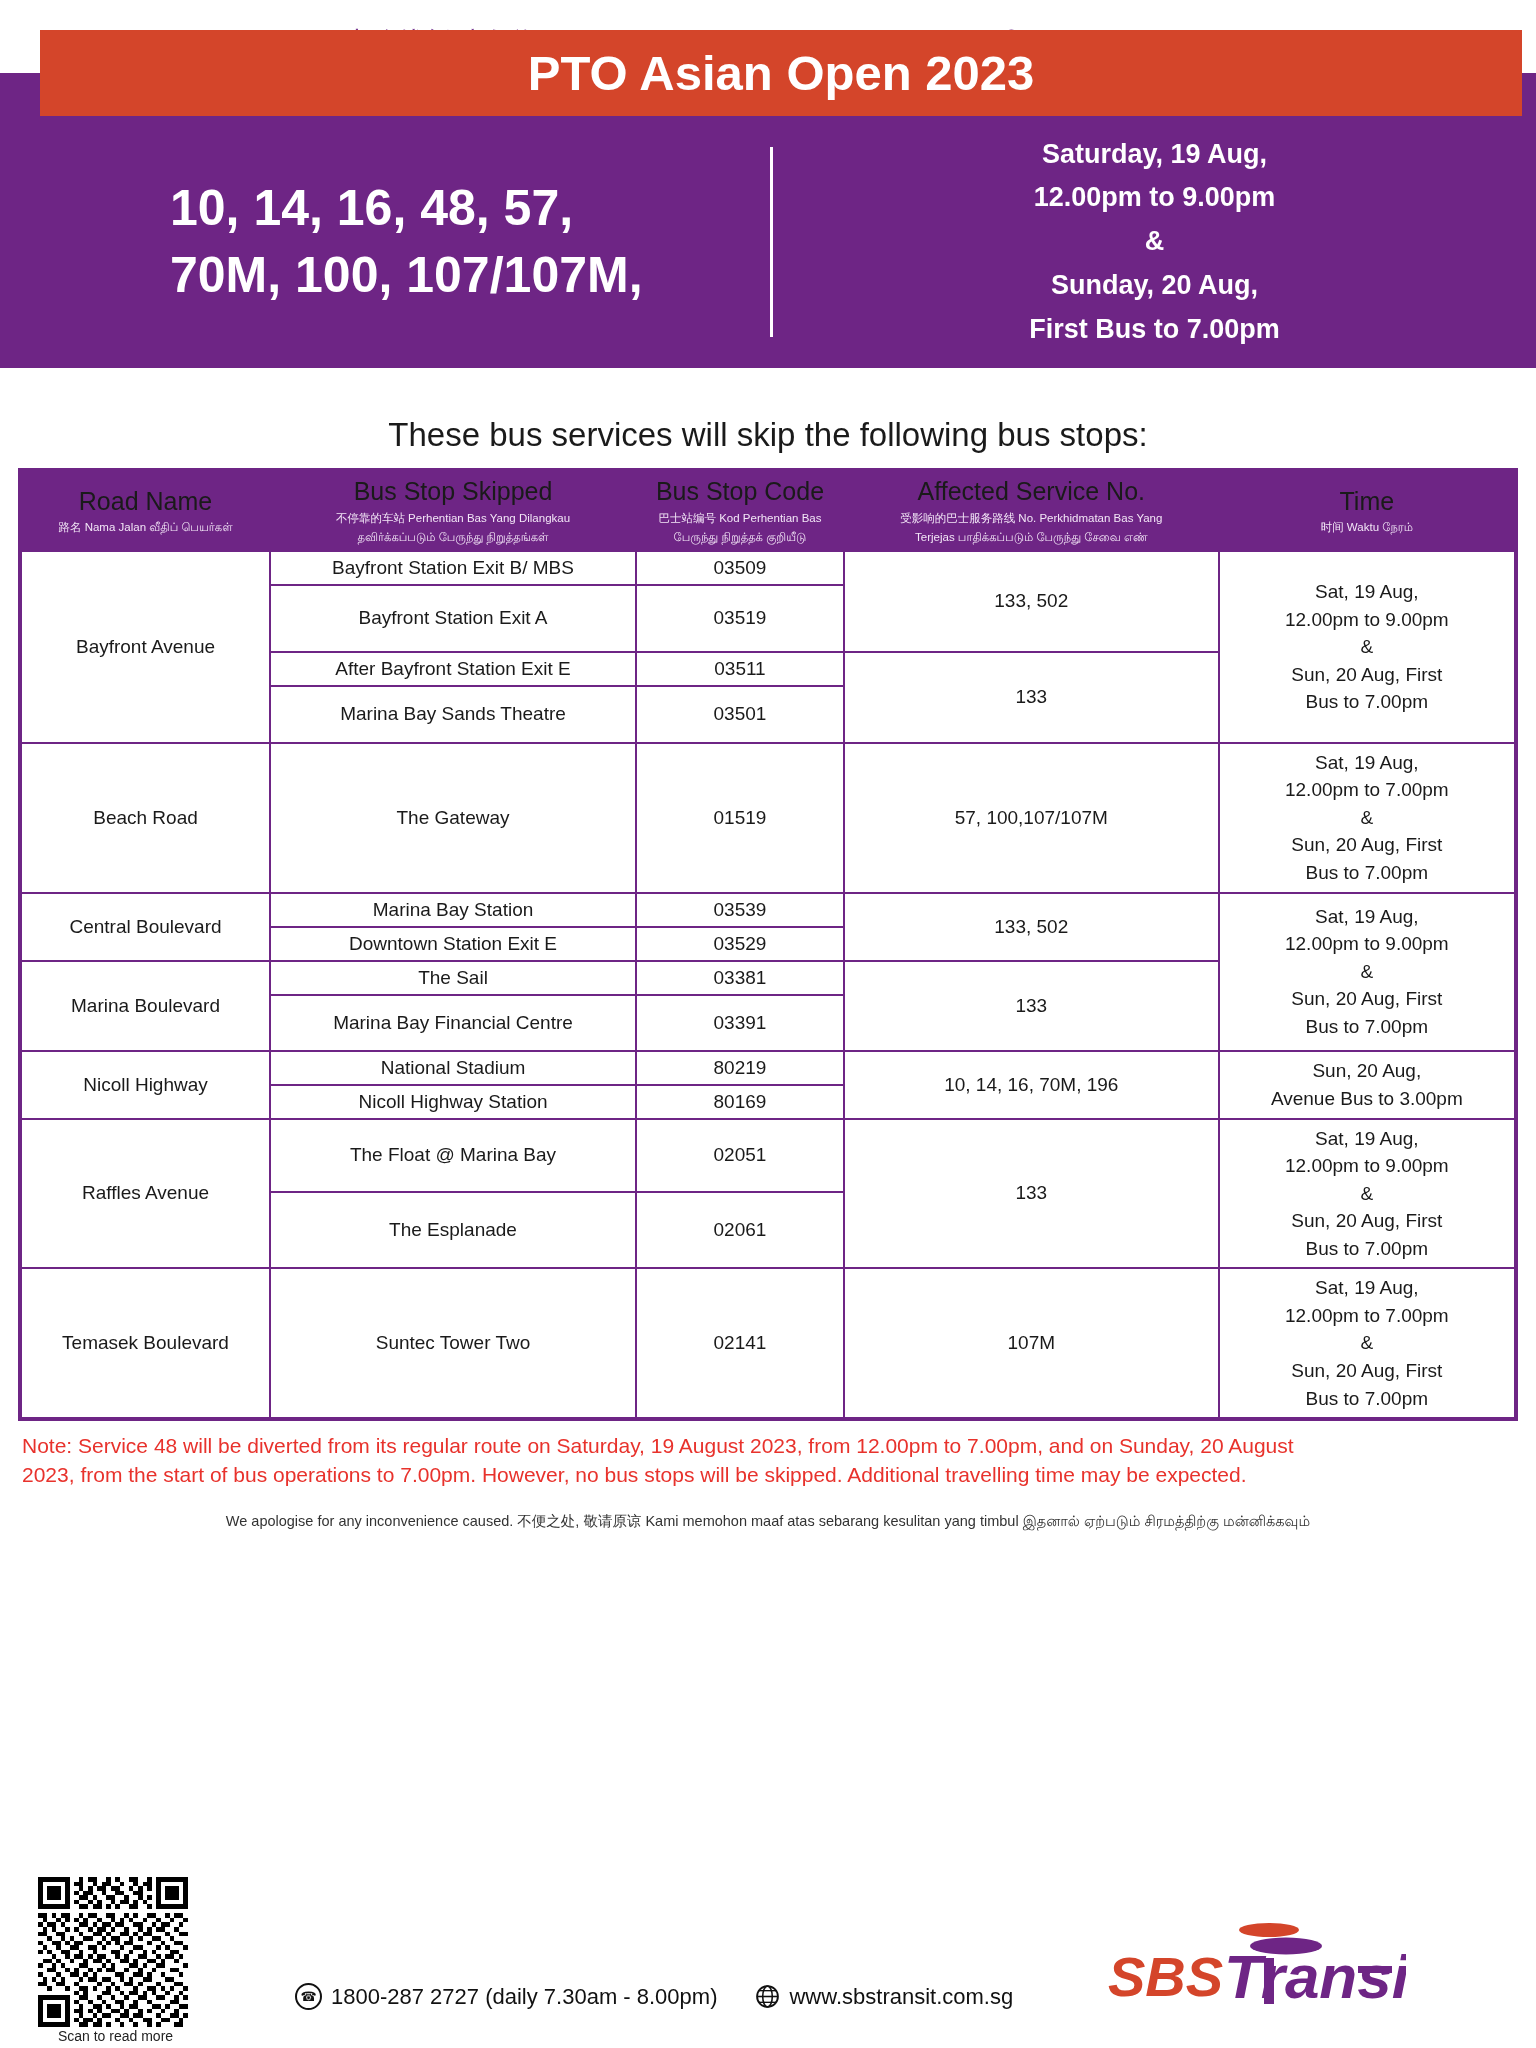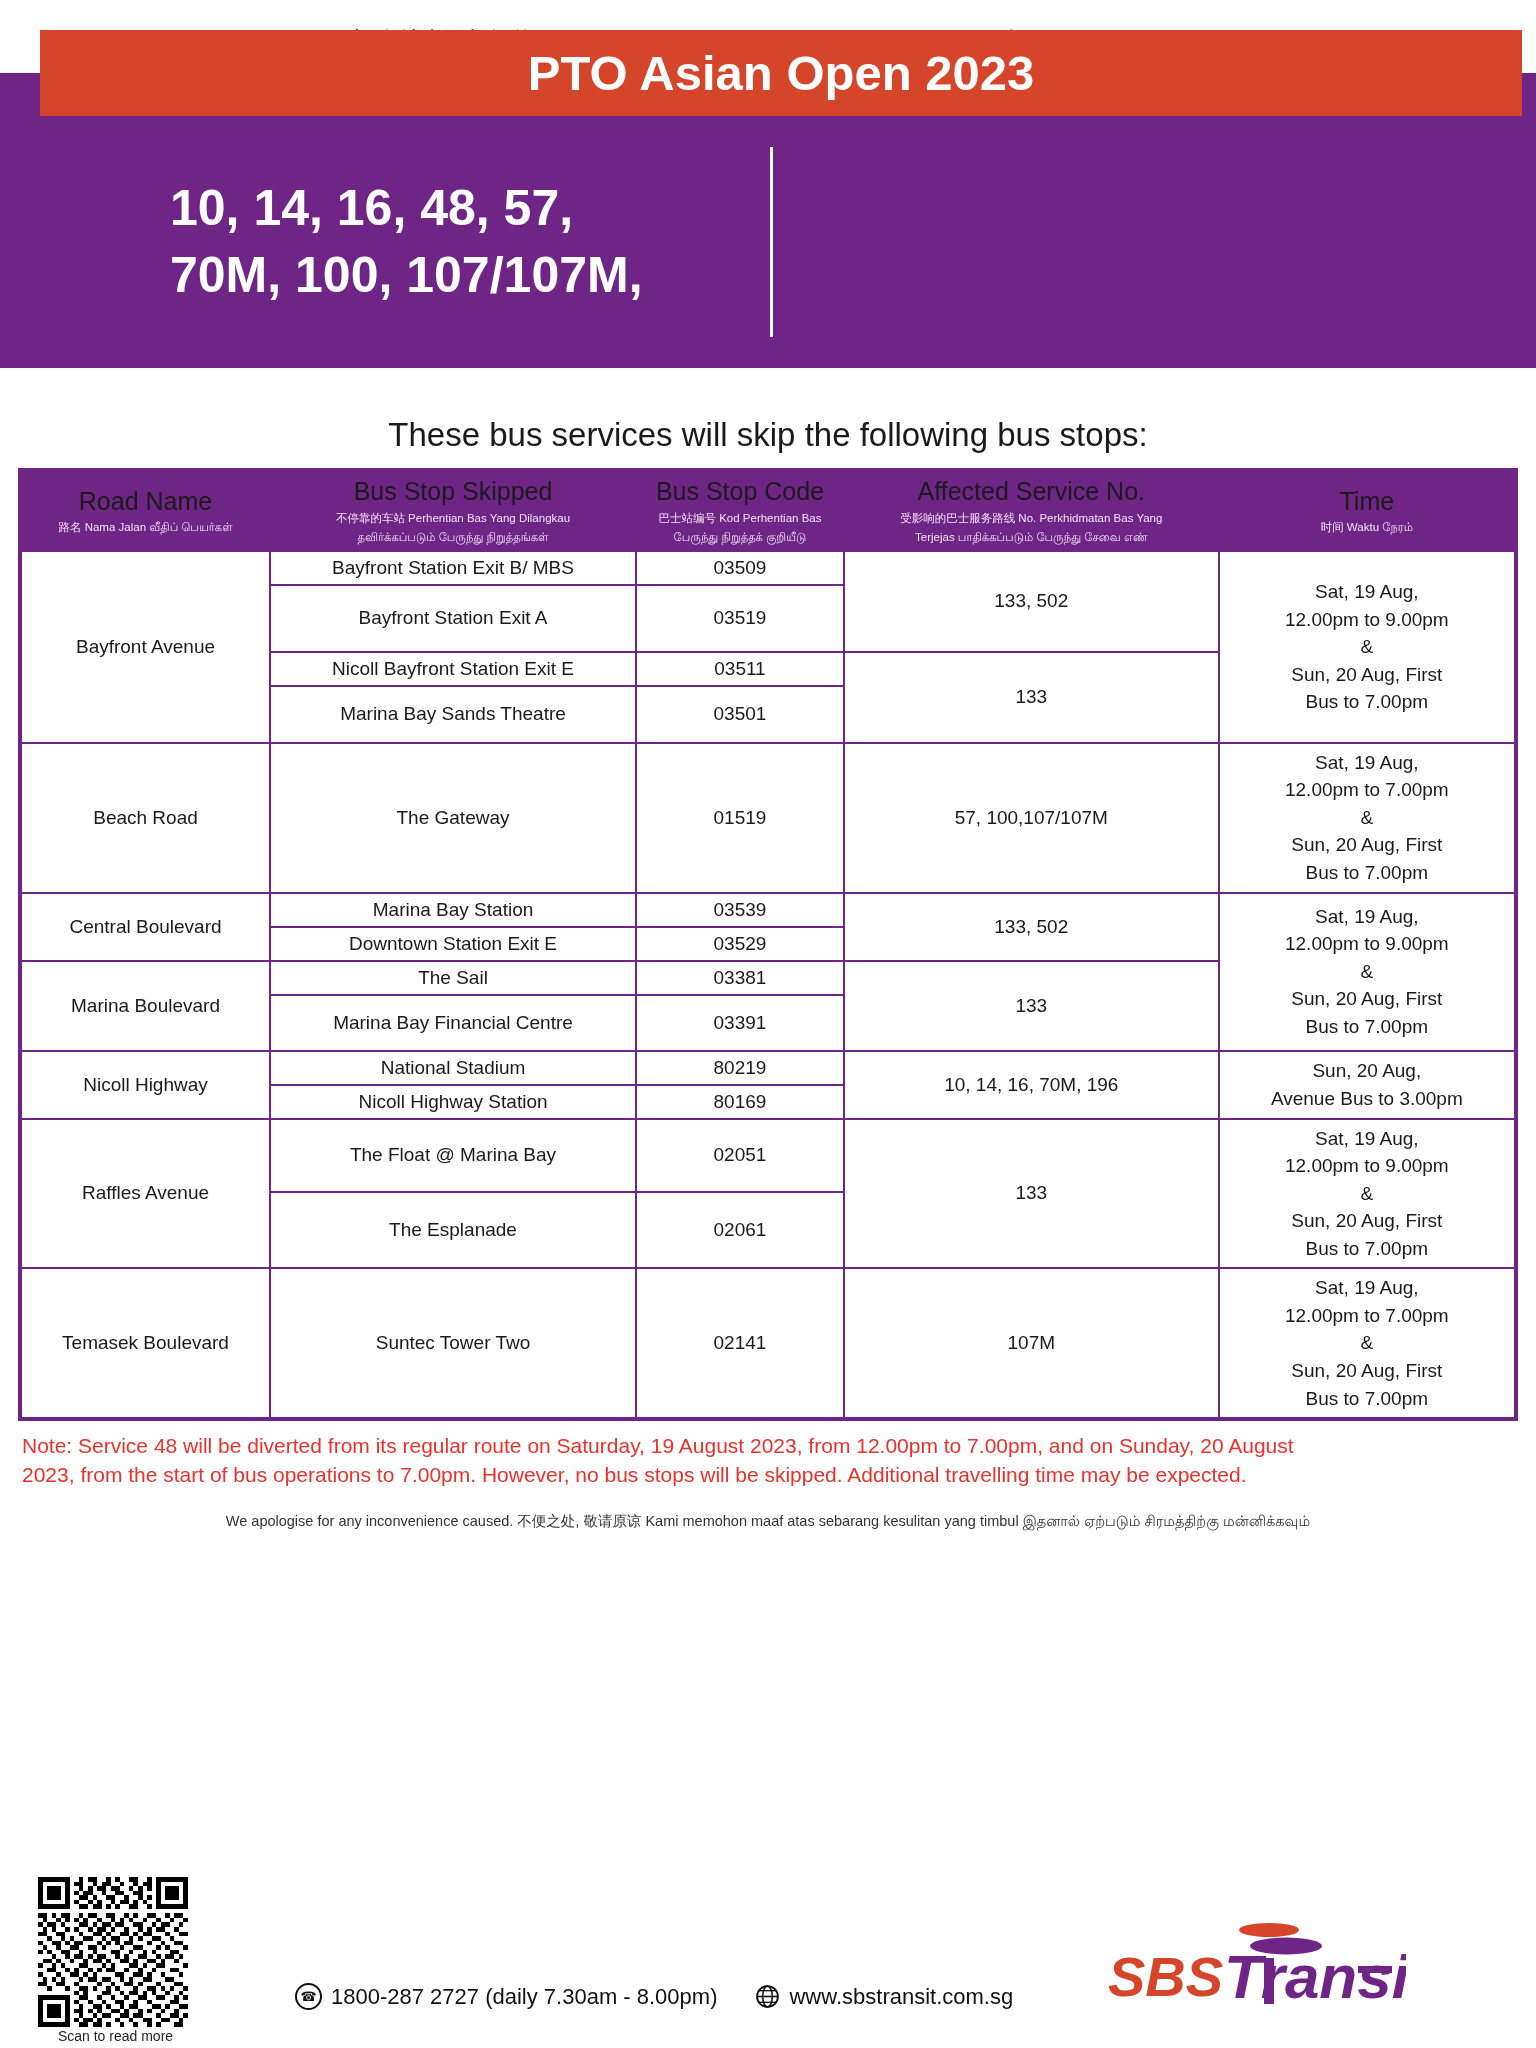--- a/index.html
+++ b/index.html
@@ -237,20 +237,27 @@
 <div class="purple-panel">
   <div class="orange-band">
     <div class="event-title">PTO Asian Open 2023</div>
   </div>
   <div class="panel-body">
     <div class="bus-numbers">
       <div>10, 14, 16, 48, 57,</div>
       <div>70M, 100, 107/107M,</div>
     </div>
     <div class="panel-divider"></div>
+    <div class="date-block">
+      <div>Saturday, 19 Aug,</div>
+      <div>12.00pm to 9.00pm</div>
+      <div>&amp;</div>
+      <div>Sunday, 20 Aug,</div>
+      <div>First Bus to 7.00pm</div>
+    </div>
   </div>
 </div>
 
 <div class="intro">These bus services will skip the following bus stops:</div>
 
 <div class="table-wrap">
 <table class="skip-table">
   <colgroup>
     <col style="width:200px">
     <col style="width:294px">
@@ -298,21 +305,21 @@
         <div>&amp;</div>
         <div>Sun, 20 Aug, First</div>
         <div>Bus to 7.00pm</div>
       </td>
     </tr>
     <tr>
       <td class="stop" style="height:55px">Bayfront Station Exit A</td>
       <td class="code">03519</td>
     </tr>
     <tr>
-      <td class="stop">Nicoll Bayfront Station Exit E</td>
+      <td class="stop">After Bayfront Station Exit E</td>
       <td class="code">03511</td>
       <td class="svc" rowspan="2">133</td>
     </tr>
     <tr>
       <td class="stop" style="height:45px">Marina Bay Sands Theatre</td>
       <td class="code">03501</td>
     </tr>
 
     <tr>
       <td class="road">Beach Road</td>

